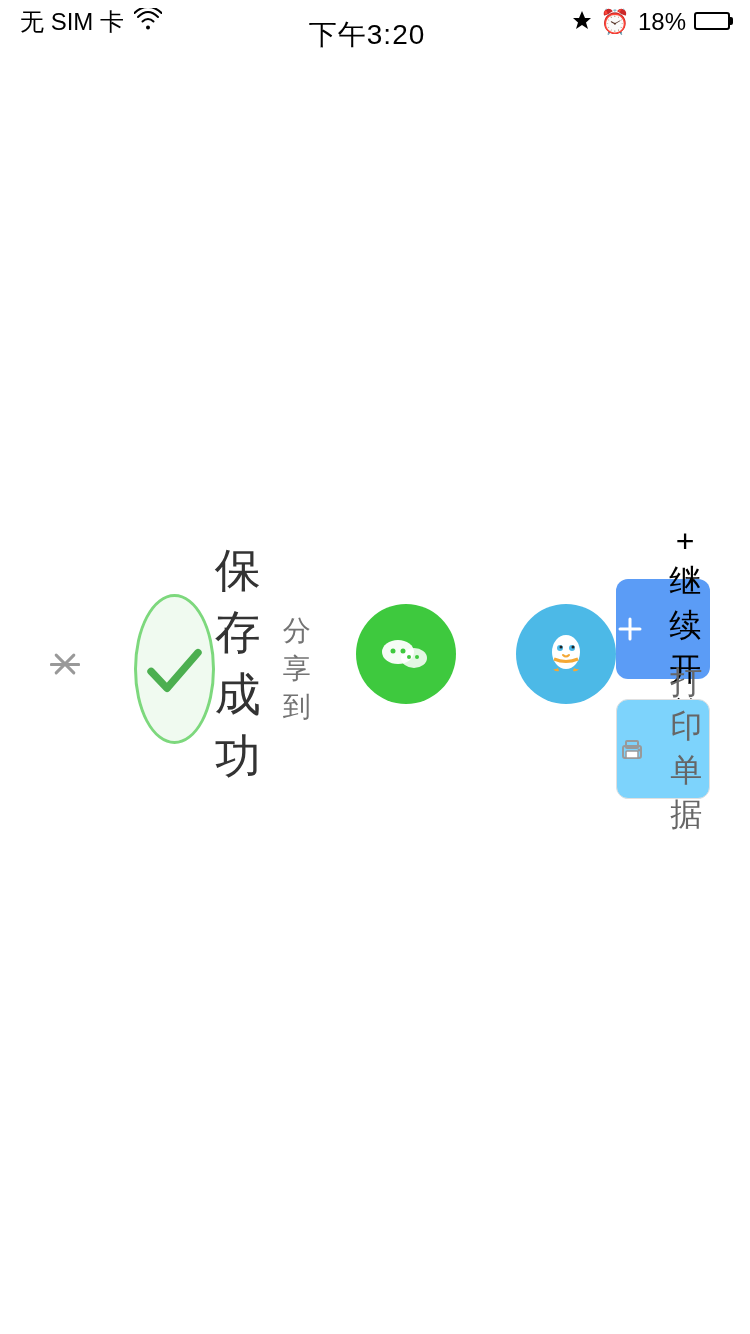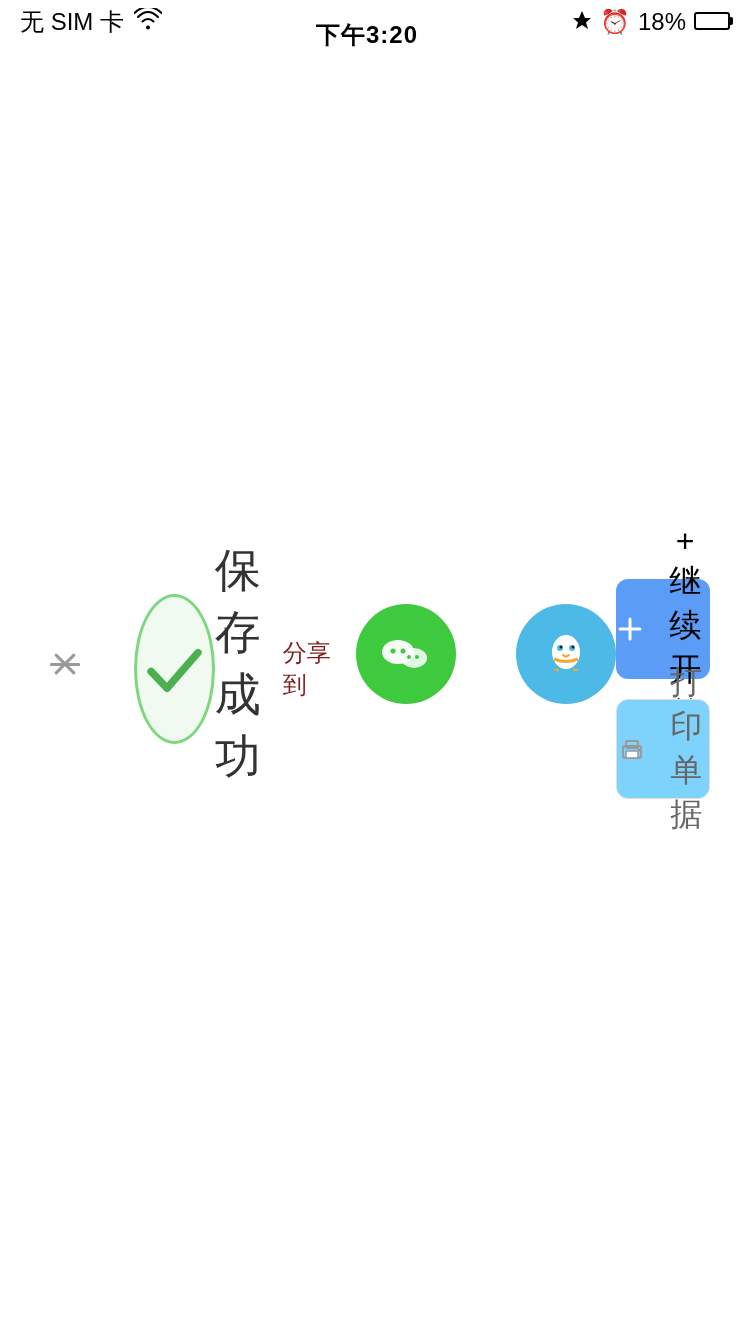--- a/index.html
+++ b/index.html
@@ -27,22 +27,22 @@
       font-weight: 500;
       color: #000;
     }
     .status-left {
       display: flex;
       align-items: center;
       gap: 10px;
       font-size: 24px;
     }
     .status-center {
-      font-size: 24px;
-      font-weight: 700;
+      font-size: 28px;
+      font-weight: 400;
       letter-spacing: 1px;
       margin-top: 26px;
     }
     .status-right {
       display: flex;
       align-items: center;
       gap: 8px;
       font-size: 24px;
     }
     .battery-bar {
@@ -166,22 +166,22 @@
       align-items: center;
       gap: 20px;
       margin-bottom: 40px;
     }
     .divider-line {
       flex: 1;
       height: 1px;
       background: #e0e0e0;
     }
     .divider-text {
-      font-size: 24px;
-      color: #7f1d1d;
+      font-size: 28px;
+      color: #737373;
     }
 
     
     .share-buttons {
       display: flex;
       gap: 60px;
       margin-bottom: 70px;
     }
     .share-btn {
       width: 100px;

